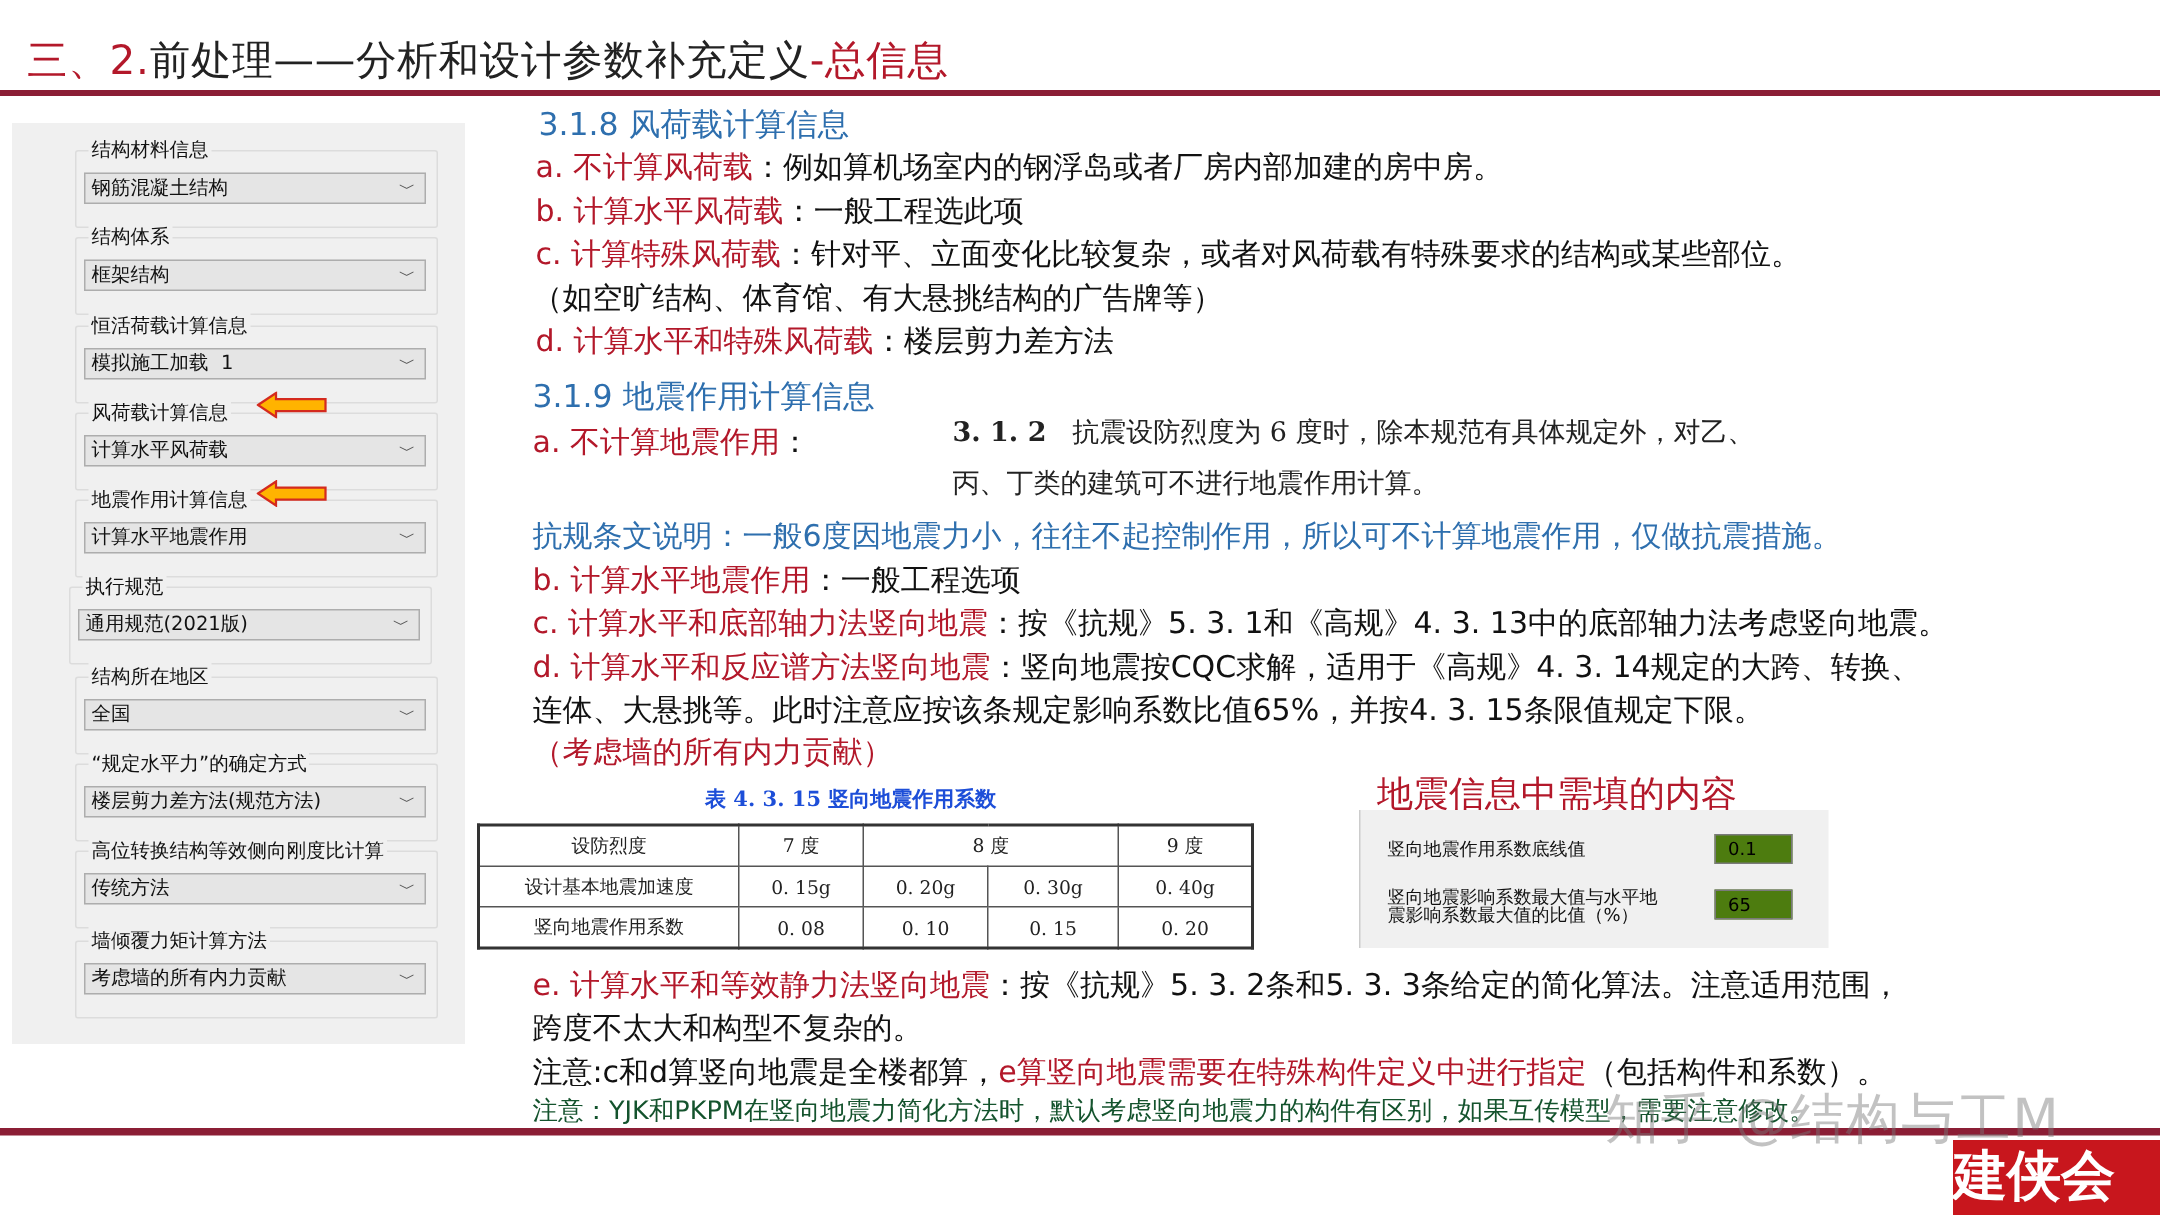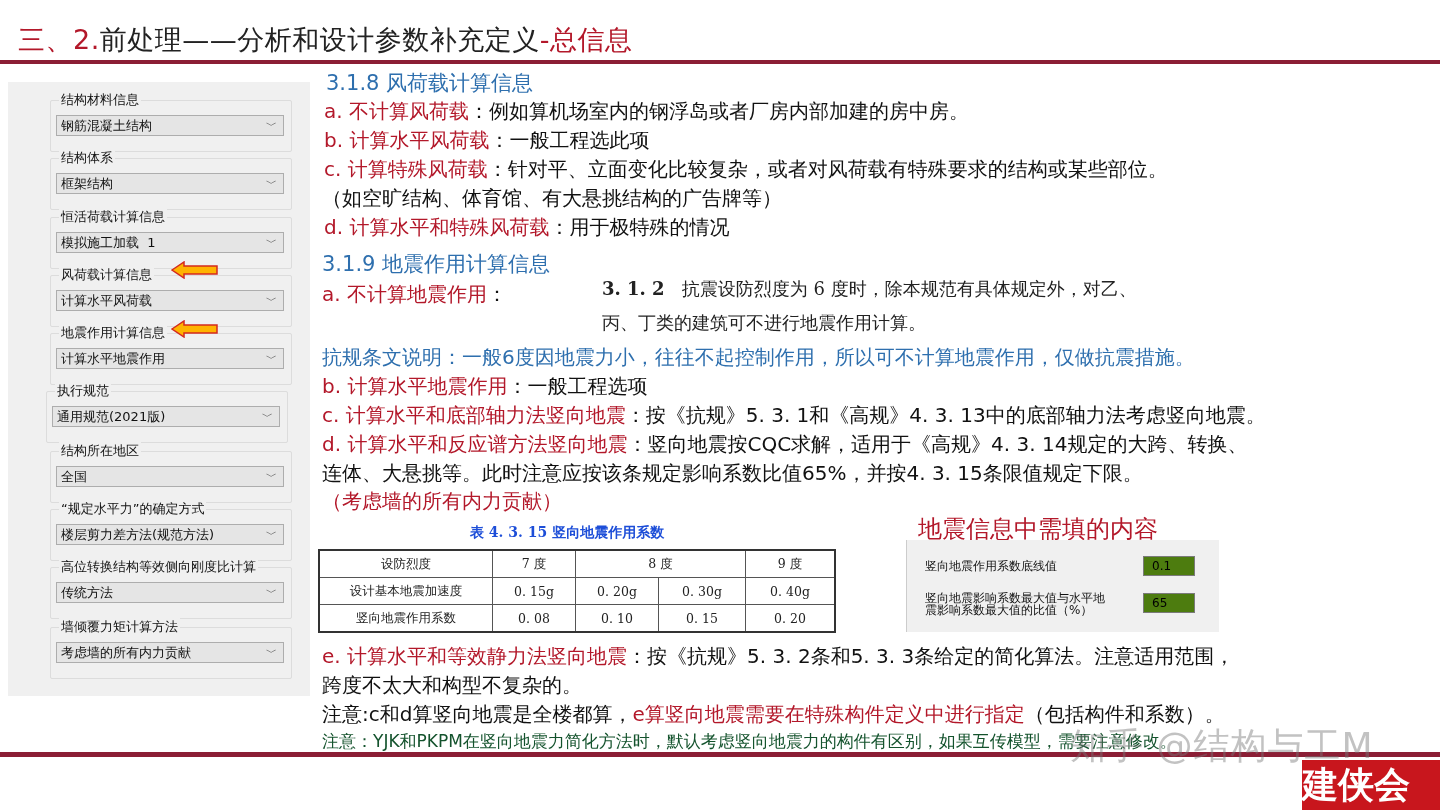--- a/index.html
+++ b/index.html
@@ -11,21 +11,21 @@
 
   
   .panel{position:absolute;left:8px;top:82px;width:302px;height:614px;background:#f0f0f0;}
   .group{position:absolute;left:42px;width:240px;height:50px;border:1px solid #dcdcdc;border-radius:2px;}
   .group-label{position:absolute;left:8px;top:-10px;background:#f0f0f0;padding:0 2px;font-size:13px;color:#111;white-space:nowrap;}
   .select{position:absolute;left:5px;top:14px;width:228px;height:21px;background:#e5e5e5;border:1px solid #adadad;box-sizing:border-box;font-size:13px;color:#111;line-height:19px;padding-left:4px;white-space:nowrap;}
   .select .chev{position:absolute;right:6px;top:0;color:#555;font-size:11px;}
   .arrow{position:absolute;width:48px;height:18px;}
 
   
-  .txt{position:absolute;white-space:nowrap;font-size:20px;color:#111;line-height:26px;}
+  .txt{position:absolute;white-space:nowrap;font-size:20px;color:#111;line-height:26px;margin-left:33px;}
   .blue{color:#2e6fae;}
   .red{color:#b3182a;}
   .orange{color:#14532d;}
   .serif{font-family:"DejaVu Serif","Liberation Serif",serif;font-size:18px;color:#222;}
 
   table.coef{position:absolute;left:318px;top:549px;border-collapse:collapse;font-family:"DejaVu Serif","Liberation Serif",serif;font-size:12.5px;color:#222;border:2px solid #333;}
   table.coef td{border:1px solid #555;height:26px;text-align:center;padding:0;}
   .tcaption{position:absolute;left:470px;top:524px;font-family:"DejaVu Serif","Liberation Serif",serif;font-size:14px;font-weight:bold;color:#1d4ed8;white-space:nowrap;}
 
   .info-box{position:absolute;left:906px;top:540px;width:312px;height:92px;background:#f0f0f0;border-left:1px solid #ccc;}
@@ -92,21 +92,21 @@
 </svg>
 <svg class="arrow" style="left:171px;top:320px" viewBox="0 0 48 18">
   <polygon points="1,9 13,1 13,5 46,5 46,13 13,13 13,17" fill="#ffb300" stroke="#d42a1e" stroke-width="1.5"></polygon>
 </svg>
 
 <div class="txt blue" style="left:326px;top:70px;font-size:21px">3.1.8 风荷载计算信息</div>
 <div class="txt" style="left:324px;top:98px"><span class="red">a. 不计算风荷载</span><span>：</span><span>例如算机场室内的钢浮岛或者厂房内部加建的房中房。</span></div>
 <div class="txt" style="left:324px;top:127px"><span class="red">b. 计算水平风荷载</span><span>：</span><span>一般工程选此项</span></div>
 <div class="txt" style="left:324px;top:156px"><span class="red">c. 计算特殊风荷载</span><span>：</span><span>针对平、立面变化比较复杂，或者对风荷载有特殊要求的结构或某些部位。</span></div>
 <div class="txt" style="left:322px;top:185px">（如空旷结构、体育馆、有大悬挑结构的广告牌等）</div>
-<div class="txt" style="left:324px;top:214px"><span class="red">d. 计算水平和特殊风荷载</span><span>：</span><span>用于极特殊的情况</span></div>
+<div class="txt" style="left:324px;top:214px"><span class="red">d. 计算水平和特殊风荷载</span><span>：</span><span>楼层剪力差方法</span></div>
 
 <div class="txt blue" style="left:322px;top:251px;font-size:21px">3.1.9 地震作用计算信息</div>
 <div class="txt" style="left:322px;top:281px"><span class="red">a. 不计算地震作用</span><span>：</span></div>
 <div class="txt serif" style="left:602px;top:276px"><b>3. 1. 2</b>&nbsp;&nbsp;&nbsp;<span>抗震设防烈度为 6 度时，除本规范有具体规定外，对乙、</span></div>
 <div class="txt serif" style="left:602px;top:310px">丙、丁类的建筑可不进行地震作用计算。</div>
 <div class="txt blue" style="left:322px;top:344px">抗规条文说明：一般6度因地震力小，往往不起控制作用，所以可不计算地震作用，仅做抗震措施。</div>
 <div class="txt" style="left:322px;top:373px"><span class="red">b. 计算水平地震作用</span><span>：一般工程选项</span></div>
 <div class="txt" style="left:322px;top:402px"><span class="red">c. 计算水平和底部轴力法竖向地震</span><span>：按《抗规》5. 3. 1和《高规》4. 3. 13中的底部轴力法考虑竖向地震。</span></div>
 <div class="txt" style="left:322px;top:431px"><span class="red">d. 计算水平和反应谱方法竖向地震</span><span>：竖向地震按CQC求解，适用于《高规》4. 3. 14规定的大跨、转换、</span></div>
 <div class="txt" style="left:322px;top:460px">连体、大悬挑等。此时注意应按该条规定影响系数比值65%，并按4. 3. 15条限值规定下限。</div>

